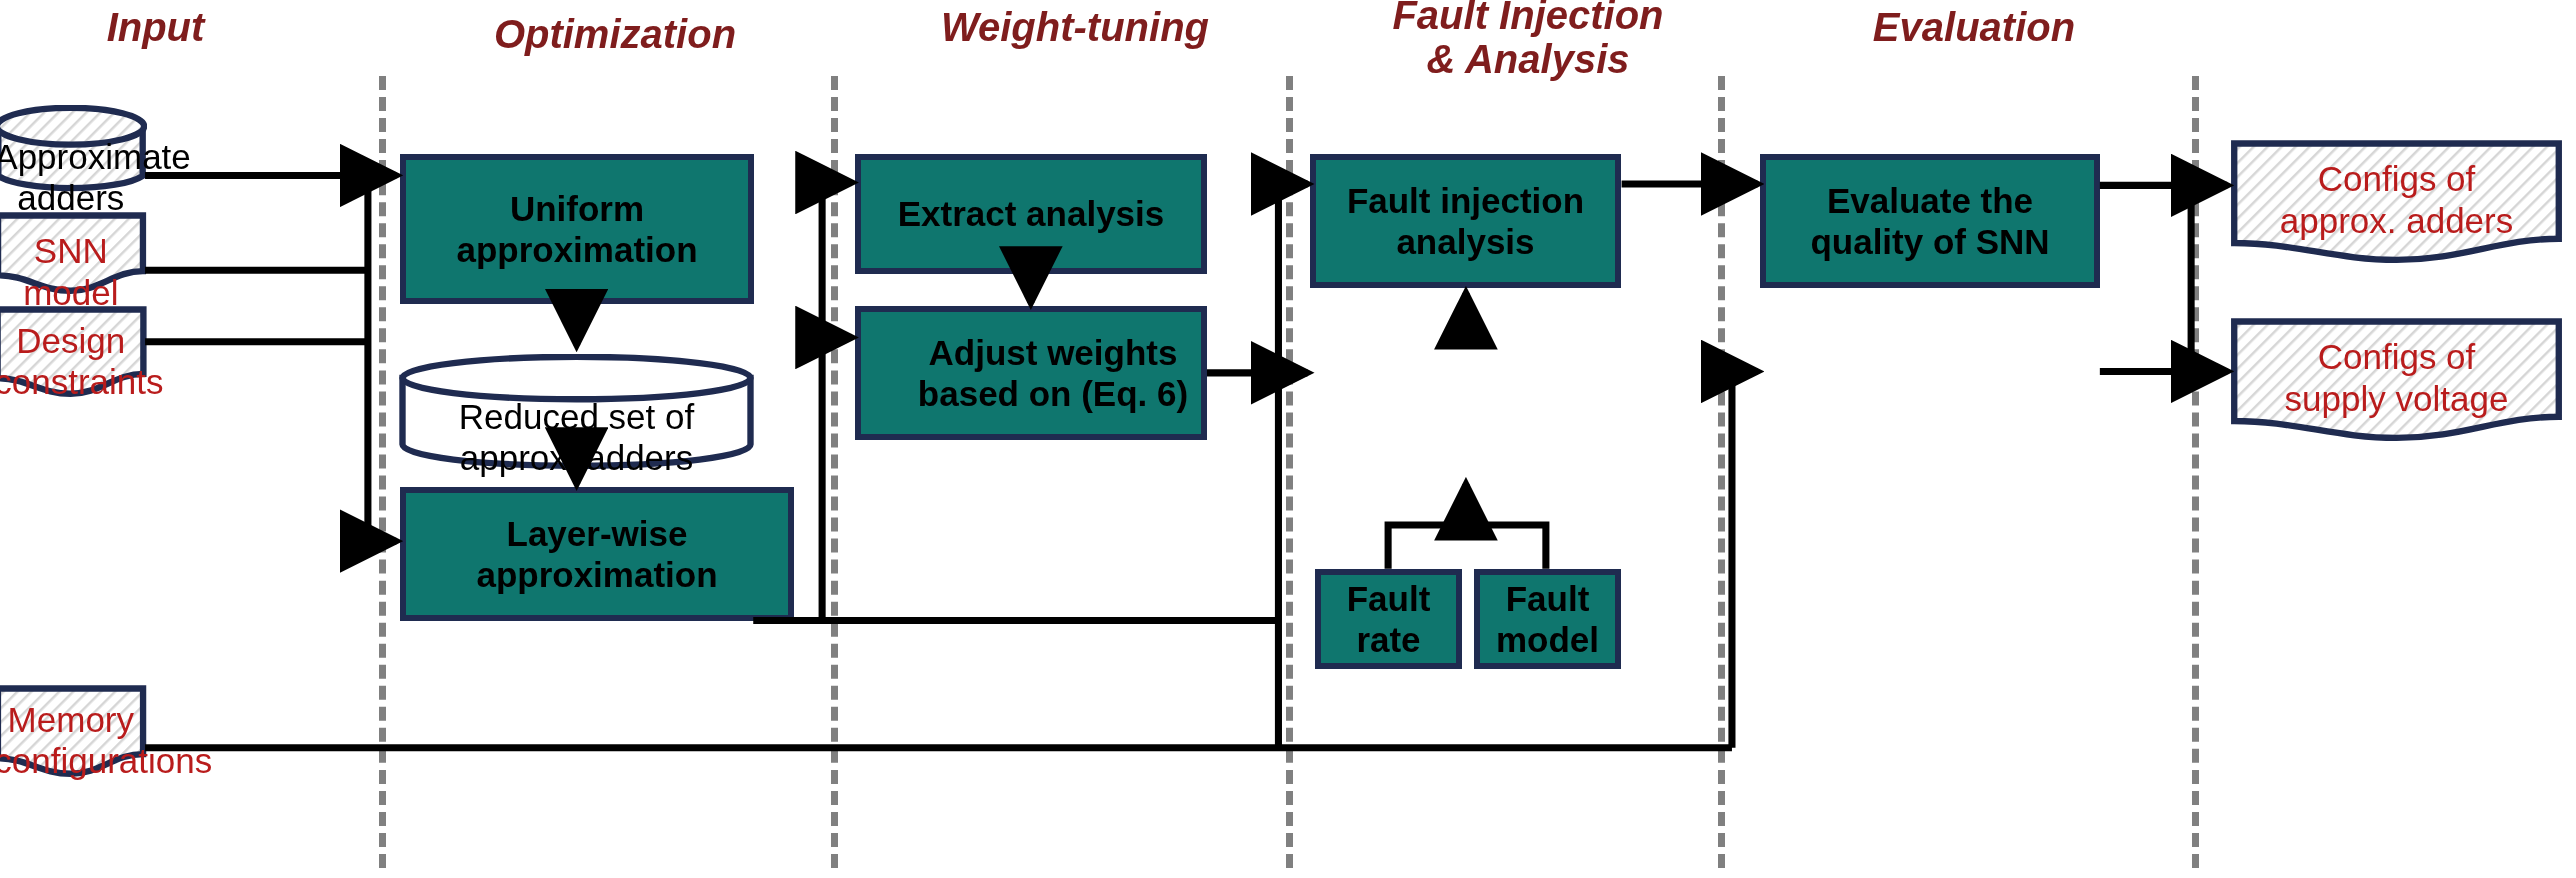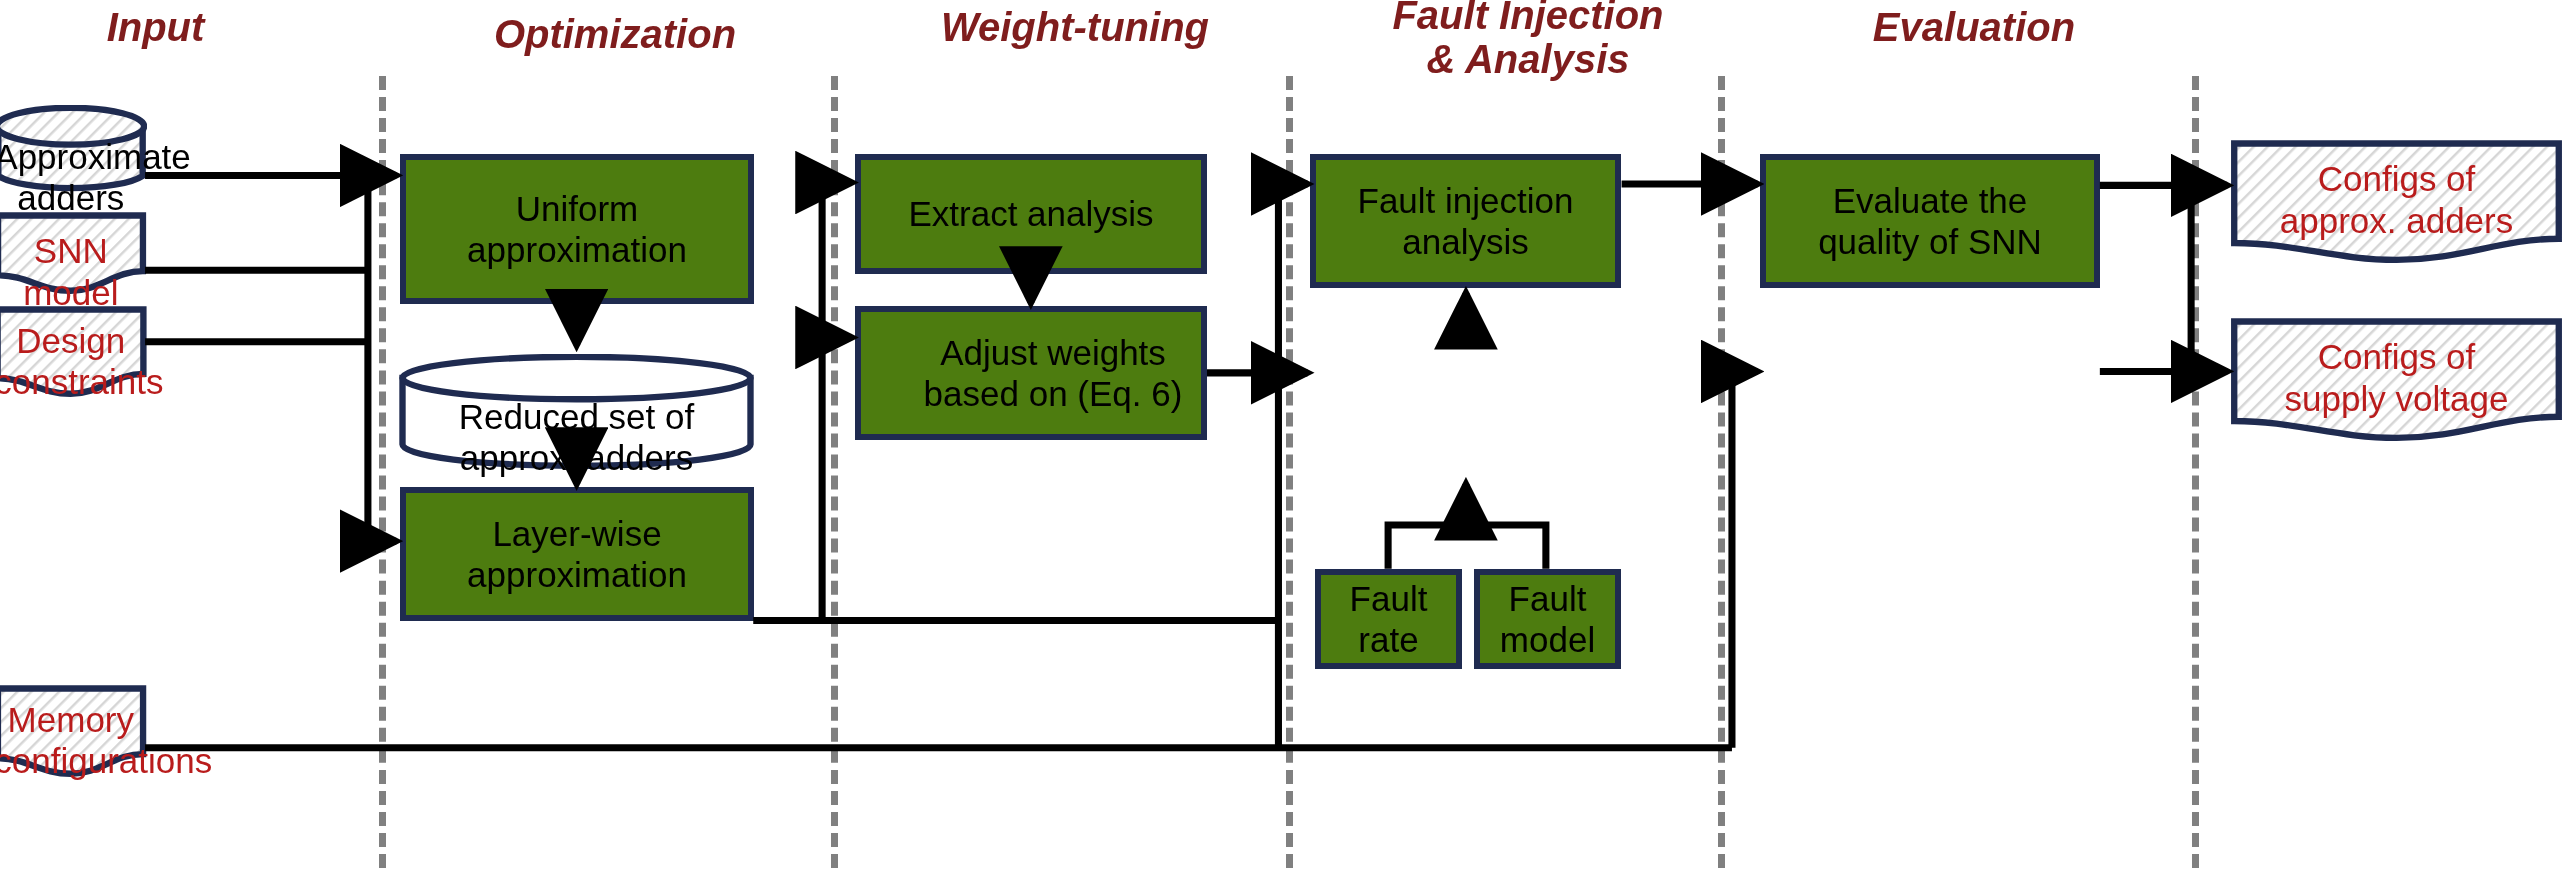--- a/index.html
+++ b/index.html
@@ -45,21 +45,22 @@
     justify-content: center;
     text-align: center;
     color: #000000;
     font-size: 35px;
     line-height: 1.18;
     white-space: pre-line;
     font-family: "Liberation Sans", sans-serif;
   }
   .proc {
     border: 6.4px solid #1f2b50;
-    background: #4d7c0f;
+    background: #0f766e;
+    font-weight: bold;
   }
   
   .doc-wrap {
     position: absolute;
   }
   .doc-wrap svg { display: block; }
   .doc-label {
     position: absolute;
     left: 0; right: 0;
     text-align: center;
@@ -160,21 +161,21 @@
 
   <div class="cyl-wrap" style="left:398px; top:354px; width:357px; height:116px;">
     <svg width="357" height="116" viewBox="0 0 504 164">
       <path d="M6,34 L6,128 A246,30 0 0 0 498,128 L498,34 Z" fill="#ffffff" stroke="#1f2b50" stroke-width="9"></path>
       <ellipse cx="252" cy="34" rx="246" ry="30" fill="#ffffff" stroke="#1f2b50" stroke-width="9"></ellipse>
     </svg>
     <div class="cyl-label" style="top:42px;">Reduced set of
 approx. adders</div>
   </div>
 
-  <div class="node proc" style="left:400px; top:487px; width:354px; height:134px;">Layer-wise
+  <div class="node proc" style="left:400px; top:487px; width:394px; height:134px;">Layer-wise
 approximation</div>
 
   <div class="node proc" style="left:855px; top:154px; width:352px; height:120px;">Extract analysis</div>
 
   <div class="node proc" style="left:855px; top:306px; width:352px; height:134px;padding-left:44px;">Adjust weights
 based on (Eq. 6)</div>
 
   <div class="node proc" style="left:1310px; top:154px; width:311px; height:134px;">Fault injection
 analysis</div>
 

